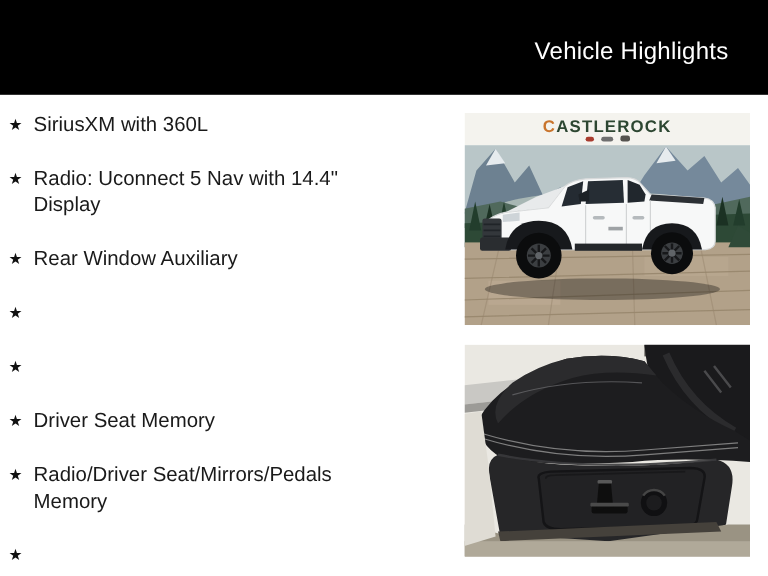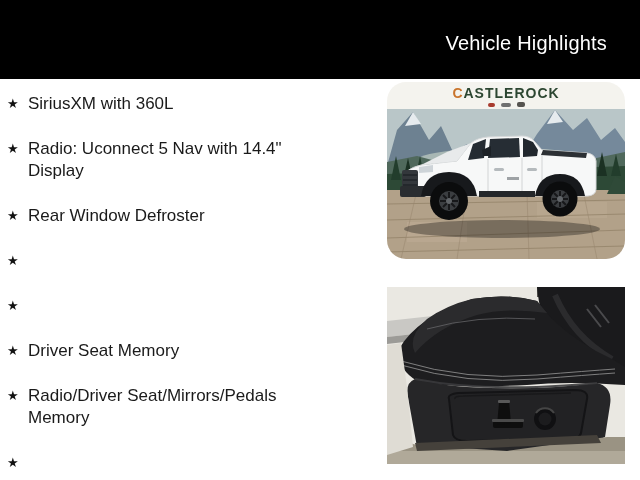--- a/index.html
+++ b/index.html
@@ -26,21 +26,21 @@
   }
   .bullet{
     flex:0 0 21px;width:21px;font-size:13px;line-height:22px;color:#111111;
   }
   .item-text{display:block;width:300px;}
   
   .photo{
     position:absolute;left:387px;width:238px;height:177px;margin:0;padding:0;
     overflow:hidden;
   }
-  #photo-exterior{top:82px;border-radius:19px;}
+  #photo-exterior{top:94px;}
   #photo-seat{top:287px;}
   .photo svg{display:block;}
   #banner-logo{
     position:absolute;left:0;top:4px;width:238px;text-align:center;
     font-size:14px;font-weight:bold;letter-spacing:1px;line-height:15px;
   }
   #banner-logo .logo-c{color:#c9742c;}
   #banner-logo .logo-rest{color:#2c4631;}
   #brand-logos{
     position:absolute;left:0;top:19px;width:238px;text-align:center;line-height:6px;
@@ -65,21 +65,21 @@
     <li>
       <span class="bullet">★</span>
       <span class="item-text">SiriusXM with 360L</span>
     </li>
     <li>
       <span class="bullet">★</span>
       <span class="item-text">Radio: Uconnect 5 Nav with 14.4" Display</span>
     </li>
     <li>
       <span class="bullet">★</span>
-      <span class="item-text">Rear Window Defroster</span>
+      <span class="item-text">Rear Window Auxiliary</span>
     </li>
     <li>
       <span class="bullet">★</span>
     </li>
     <li>
       <span class="bullet">★</span>
     </li>
     <li>
       <span class="bullet">★</span>
       <span class="item-text">Driver Seat Memory</span>

